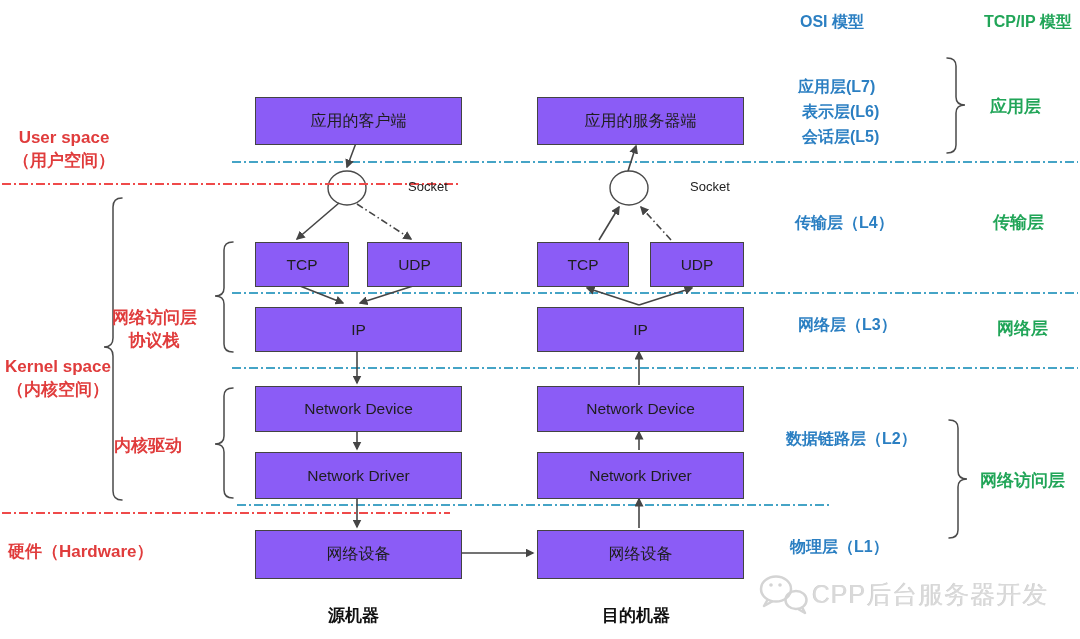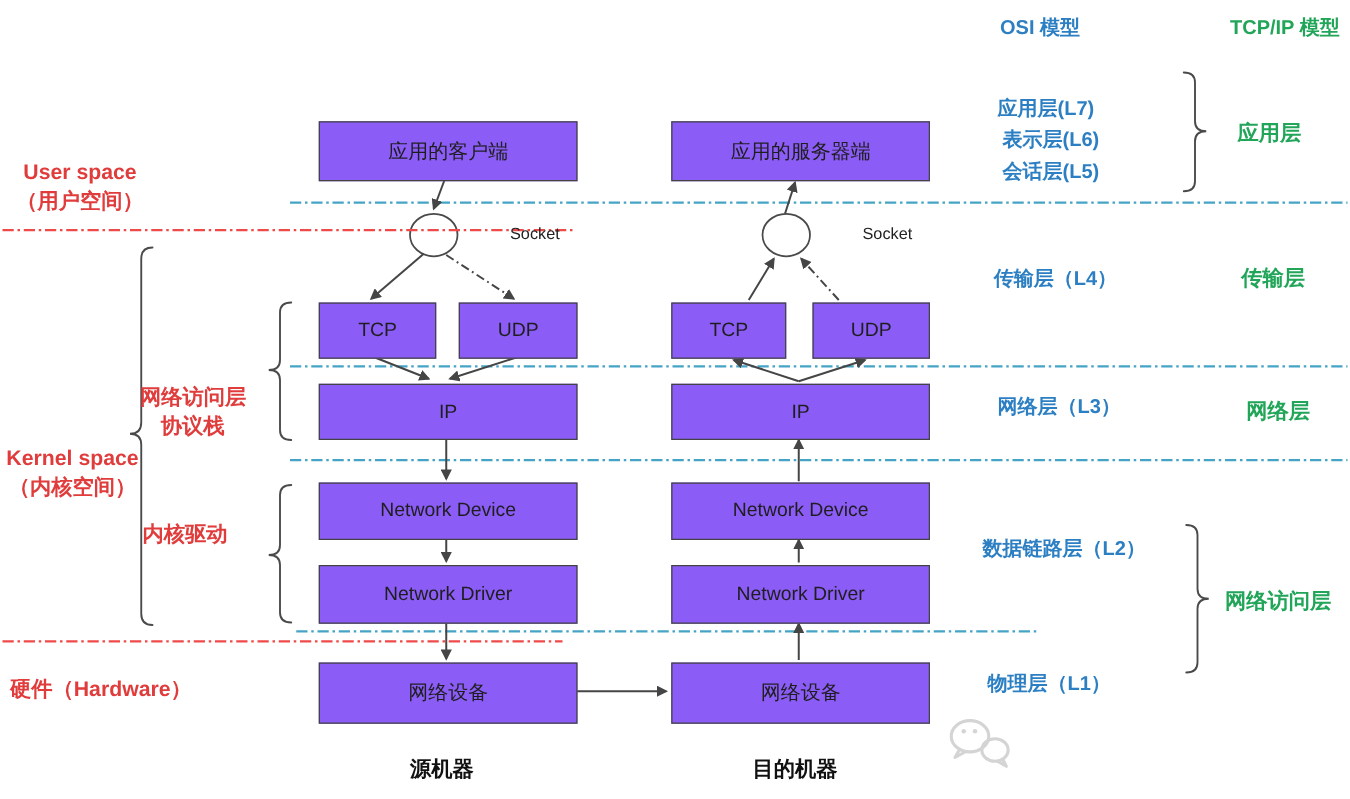--- a/index.html
+++ b/index.html
@@ -82,21 +82,21 @@
     <span>（用户空间）</span>
   </div>
   <div class="t redtxt stack center" style="left:2px;top:324px;width:112px;">
     <span>Kernel space</span>
     <span>（内核空间）</span>
   </div>
   <div class="t redtxt stack center" style="left:112px;top:275px;width:84px;">
     <span>网络访问层</span>
     <span>协议栈</span>
   </div>
-  <div class="t redtxt" style="left:114px;top:416px;">内核驱动</div>
+  <div class="t redtxt" style="left:114px;top:434px;">内核驱动</div>
   <div class="t redtxt" style="left:8px;top:540px;">硬件（Hardware）</div>
 
   <div class="box" style="left:255px;top:97px;width:205px;height:46px;font-size:16px;">应用的客户端</div>
   <div class="t socket-label" style="left:408px;top:179px;">Socket</div>
   <div class="box" style="left:255px;top:242px;width:92px;height:43px;">TCP</div>
   <div class="box" style="left:367px;top:242px;width:93px;height:43px;">UDP</div>
   <div class="box" style="left:255px;top:307px;width:205px;height:43px;">IP</div>
   <div class="box" style="left:255px;top:386px;width:205px;height:44px;">Network Device</div>
   <div class="box" style="left:255px;top:452px;width:205px;height:45px;">Network Driver</div>
   <div class="box" style="left:255px;top:530px;width:205px;height:47px;font-size:16px;">网络设备</div>
@@ -126,14 +126,15 @@
   <div class="t greentxt" style="left:980px;top:469px;">网络访问层</div>
 
   <svg class="t" style="left:756px;top:572px;" width="54" height="44" viewBox="0 0 54 44">
     <ellipse cx="20" cy="17" rx="15" ry="12.5" fill="none" stroke="#d4d4d4" stroke-width="2.5"></ellipse>
     <path d="M12,27 L8,34 L17,29" fill="none" stroke="#d4d4d4" stroke-width="2.5" stroke-linejoin="round"></path>
     <circle cx="15" cy="13" r="1.8" fill="#d4d4d4"></circle>
     <circle cx="24" cy="13" r="1.8" fill="#d4d4d4"></circle>
     <ellipse cx="40" cy="28" rx="10.5" ry="9" fill="none" stroke="#d4d4d4" stroke-width="2.5"></ellipse>
     <path d="M46,35 L49,41 L42,37" fill="none" stroke="#d4d4d4" stroke-width="2.5" stroke-linejoin="round"></path>
   </svg>
+  <div class="t watermark-text" style="left:812px;top:578px;">CPP后台服务器开发</div>
 
 </div>
 
 </body></html>

